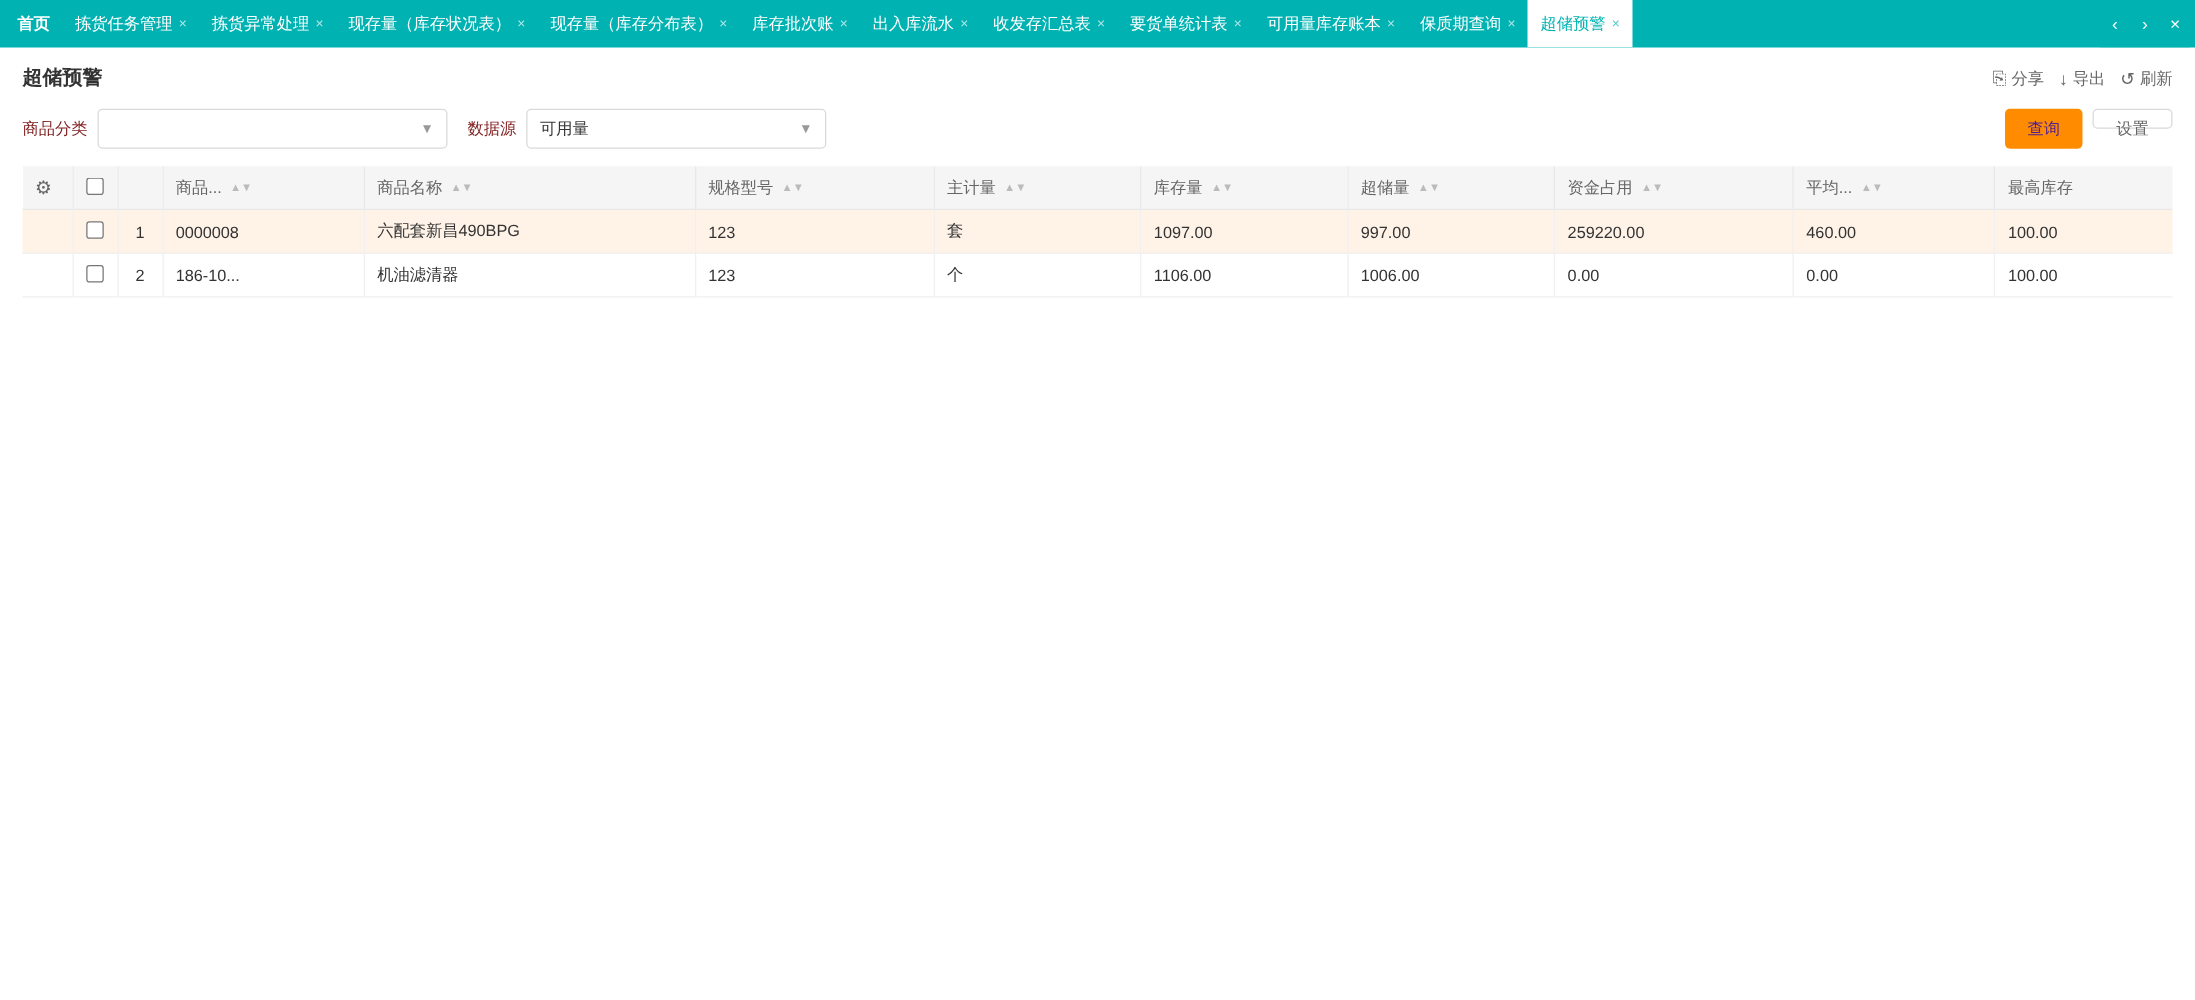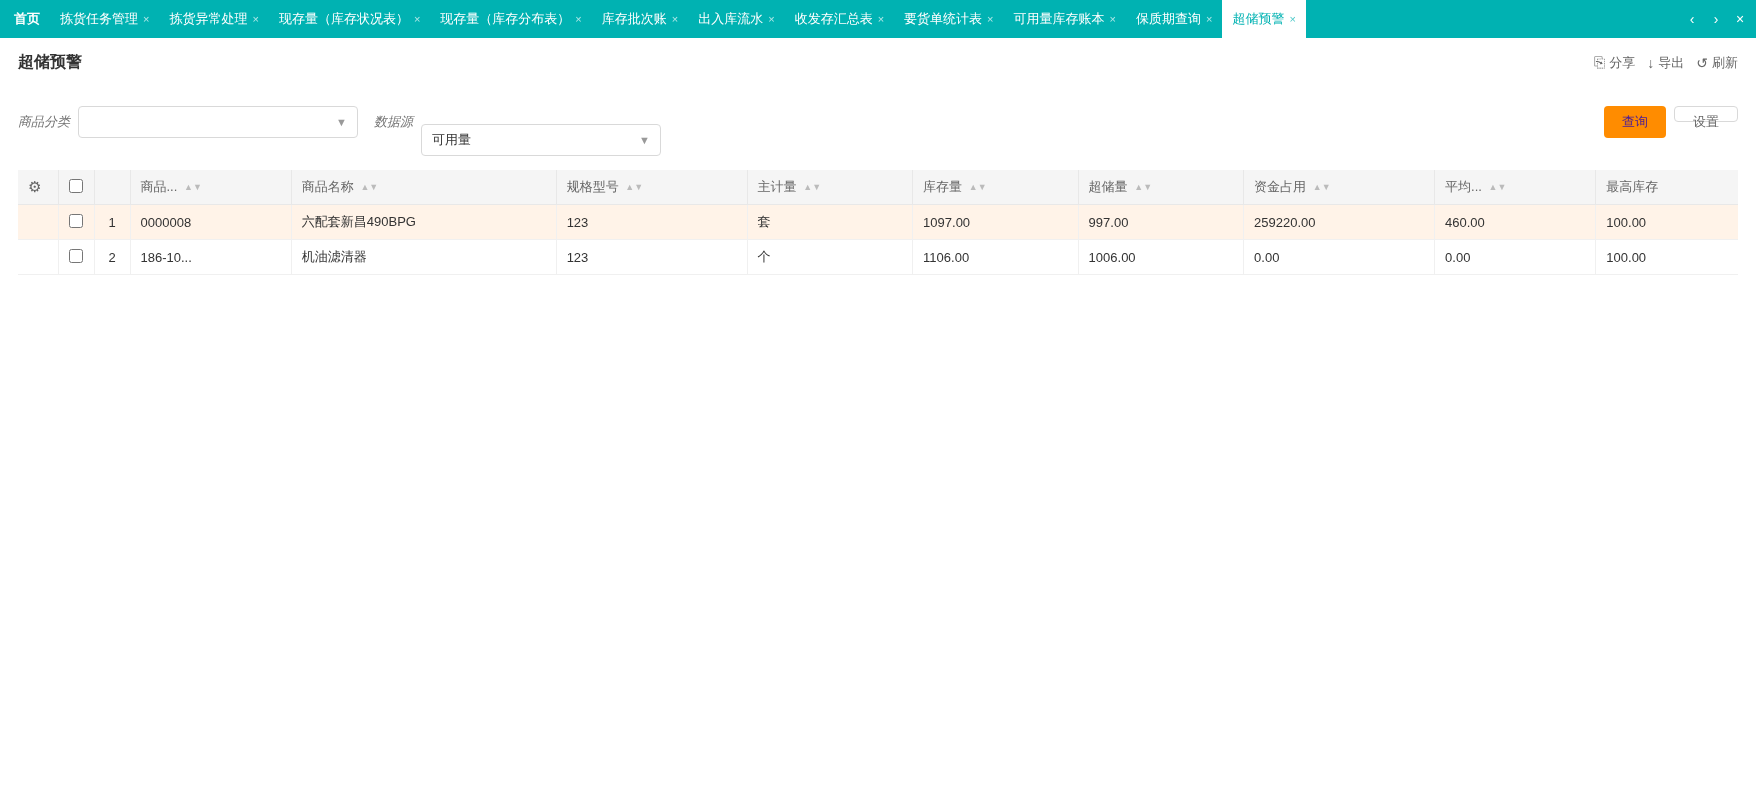--- a/index.html
+++ b/index.html
@@ -79,24 +79,23 @@
       font-size: 13px;
       cursor: pointer;
     }
     .header-action-btn .icon { font-size: 14px; }
     .filter-group {
       display: flex;
       align-items: center;
       gap: 8px;
     }
     .filter-label {
-      color: #737373;
+      color: #7f1d1d;
       font-size: 13px;
       white-space: nowrap;
-      font-style: italic;
     }
     .filter-select {
       display: flex;
       align-items: center;
       border: 1px solid #d9d9d9;
       border-radius: 4px;
       padding: 5px 10px;
       min-width: 240px;
       height: 32px;
       background: #fff;
@@ -285,21 +284,21 @@
     <div class="filter-group">
       <span class="filter-label">商品分类</span>
       <div class="filter-select" style="min-width:280px;">
         <span class="filter-select-placeholder"></span>
         <span class="arrow">▼</span>
       </div>
     </div>
 
     <div class="filter-group">
       <span class="filter-label">数据源</span>
-      <div class="filter-select" style="min-width:240px;margin-top:37px;">
+      <div class="filter-select" style="min-width:240px;">
         <span class="filter-select-value">可用量</span>
         <span class="arrow">▼</span>
       </div>
     </div>
 
     <div class="filter-actions">
       <button class="query-btn">查询</button>
       <button class="settings-btn">设置</button>
     </div>
   </div>

